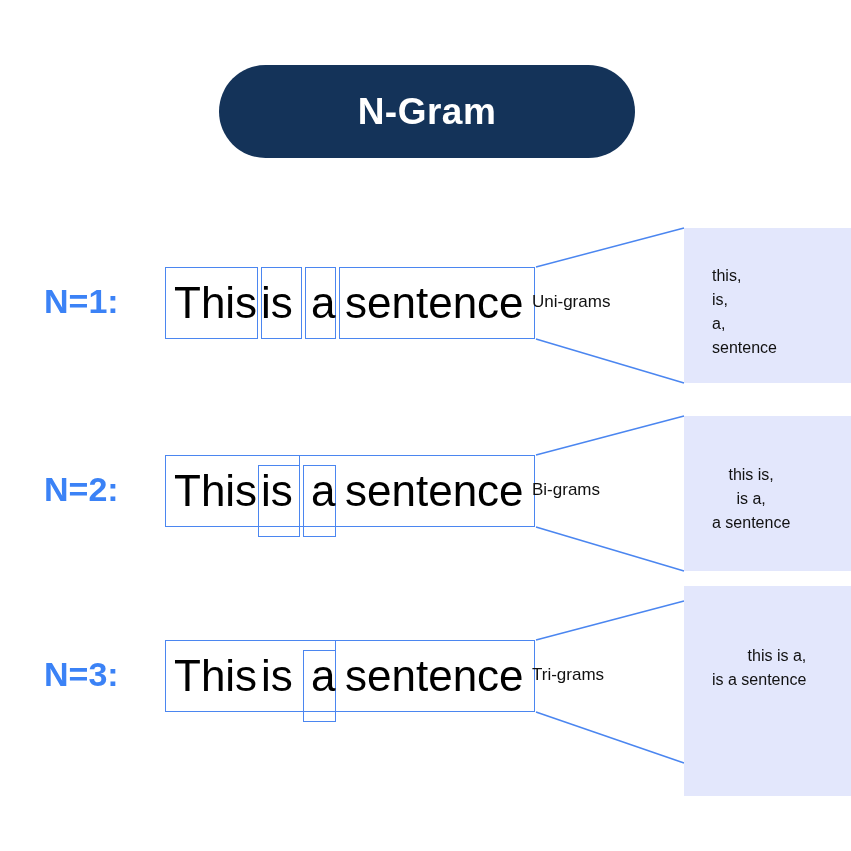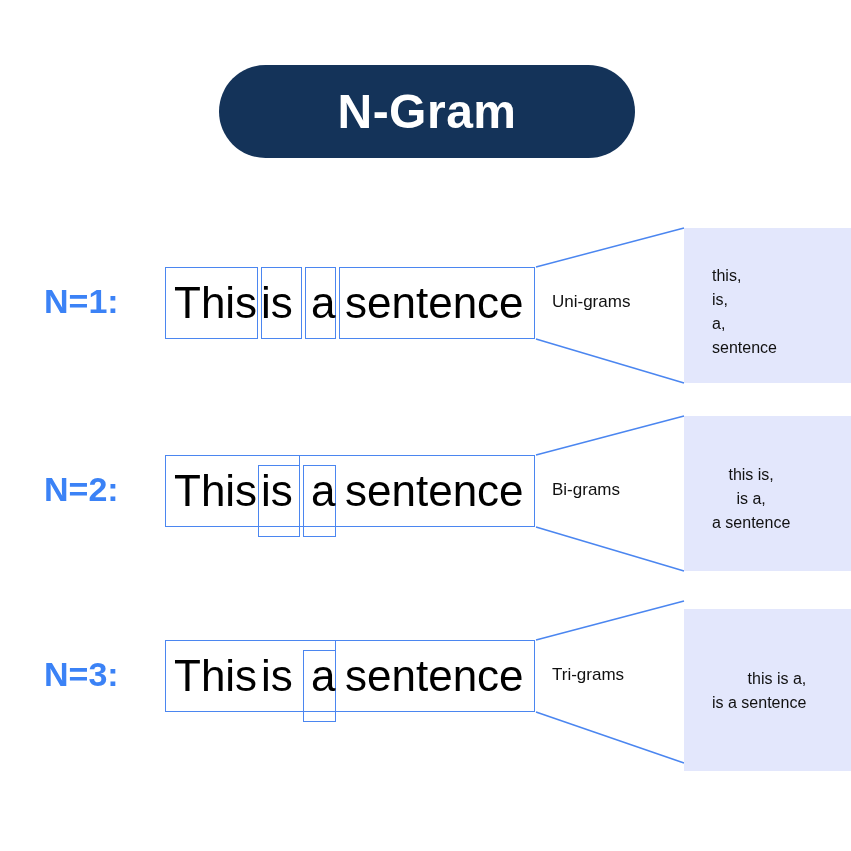--- a/index.html
+++ b/index.html
@@ -24,21 +24,21 @@
     width: 416px;
     height: 93px;
     background: #143359;
     border-radius: 47px;
     display: flex;
     align-items: center;
     justify-content: center;
   }
   #title-badge .title-text {
     color: #ffffff;
-    font-size: 48px;
+    font-size: 37px;
     font-weight: bold;
     letter-spacing: 0.5px;
     line-height: 1;
   }
 
   
   .ngram-row {
     position: absolute;
     left: 0;
     width: 851px;
@@ -110,39 +110,39 @@
     left: 535px;
     top: 0;
     width: 150px;
     height: 190px;
     pointer-events: none;
   }
   .funnel svg { display: block; }
 
   .gram-label {
     position: absolute;
-    left: 552px;
+    left: 532px;
     top: 81px;
     font-size: 17px;
     color: #111111;
     line-height: 1;
     white-space: nowrap;
   }
 
   
   .out-panel {
     position: absolute;
     left: 684px;
     width: 167px;
     background: #E3E7FC;
     box-sizing: border-box;
   }
   #panel-0 { top: 16px;  height: 155px; padding-left: 48px; }
   #panel-1 { top: 16px;  height: 155px; }
-  #panel-2 { top: 24px;  height: 162px; }
+  #panel-2 { top: 1px;  height: 210px; }
 
   .out-lines {
     position: absolute;
     left: 28px;
     font-size: 16px;
     color: #111111;
     line-height: 24px;
     white-space: nowrap;
   }
   .out-line { display: block; }

